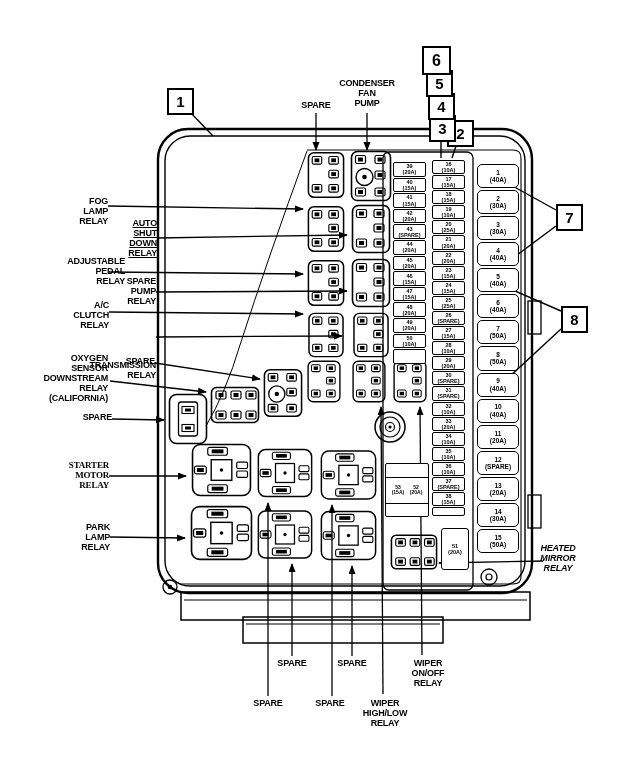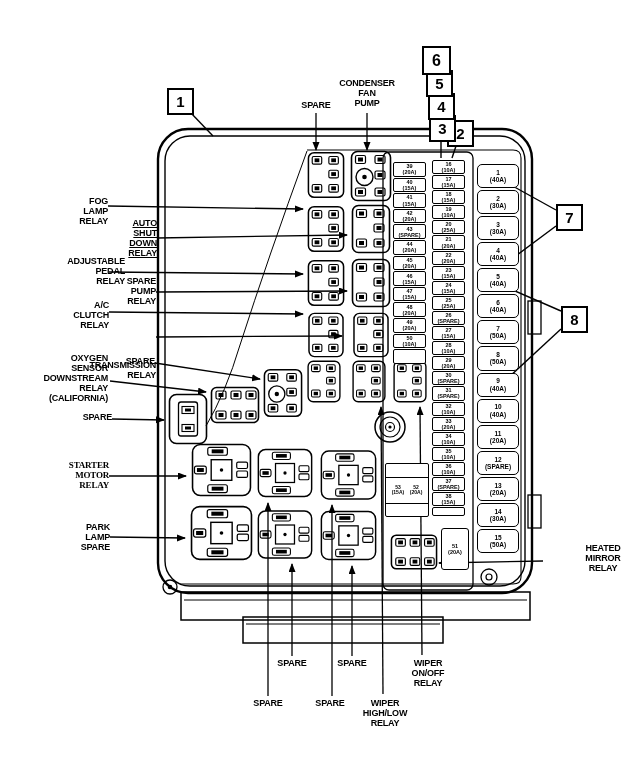--- a/index.html
+++ b/index.html
@@ -221,39 +221,39 @@
 SENSOR
 DOWNSTREAM
 RELAY
 (CALIFORNIA)</div>
   <div class="lbl r" style="left:64px;top:412px;width:48px;">SPARE</div>
   <div class="lbl r" style="left:50px;top:460px;width:59px;font-family:Liberation Serif, serif;">STARTER
 MOTOR
 RELAY</div>
   <div class="lbl r" style="left:60px;top:522px;width:50px;">PARK
 LAMP
-SPARE</div>
+RELAY</div>
 
   <div class="lbl c" style="left:294px;top:100px;width:44px;">SPARE</div>
   <div class="lbl c" style="left:330px;top:78px;width:74px;">CONDENSER
 FAN
 PUMP</div>
 
   <div class="lbl c" style="left:270px;top:658px;width:44px;">SPARE</div>
   <div class="lbl c" style="left:330px;top:658px;width:44px;">SPARE</div>
   <div class="lbl c" style="left:400px;top:658px;width:56px;">WIPER
 ON/OFF
 RELAY</div>
   <div class="lbl c" style="left:246px;top:698px;width:44px;">SPARE</div>
   <div class="lbl c" style="left:308px;top:698px;width:44px;">SPARE</div>
   <div class="lbl c" style="left:350px;top:698px;width:70px;">WIPER
 HIGH/LOW
 RELAY</div>
 
-  <div class="lbl c" style="left:573px;top:543px;width:60px;">HEATED
+  <div class="lbl c" style="left:528px;top:543px;width:60px;font-style:italic;">HEATED
 MIRROR
 RELAY</div>
 
   <div id="col1" class="fusecol">
 
   <div class="fuse">
       <span>39</span>
       <span>(20A)</span>
     </div>
       <div class="fuse">

